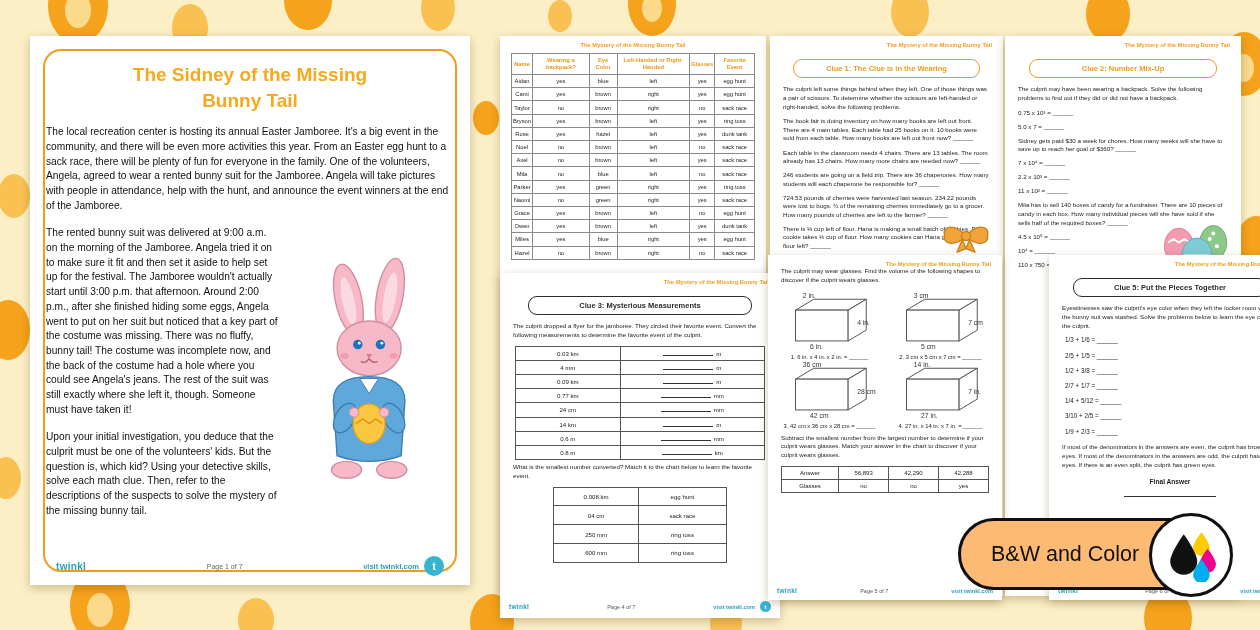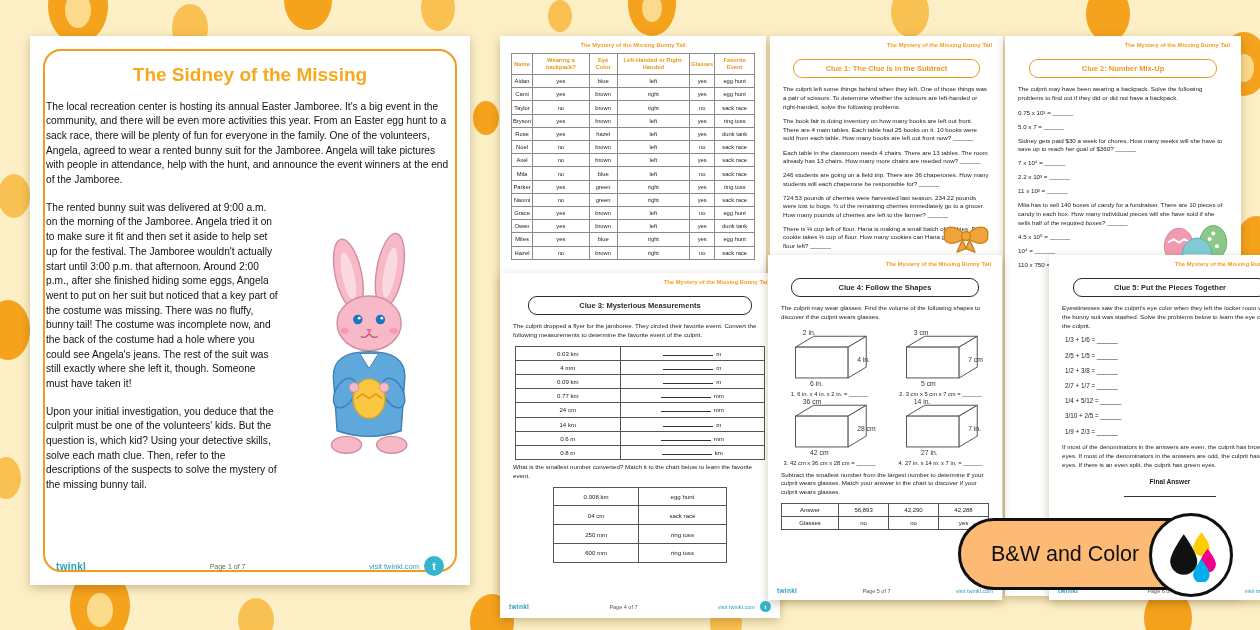--- a/index.html
+++ b/index.html
@@ -14,21 +14,21 @@
   .story-page { left:30px; top:36px; width:440px; height:549px; z-index:1; }
   .story-border { position:absolute; inset:13px; border:2.5px solid #F29C1F; border-radius:18px; pointer-events:none; }
   .story-title { margin-top:26px; text-align:center; color:#F7A91D; font-weight:bold; font-size:19px; line-height:1.35; }
   .story-body { padding:12px 16px 0; font-size:10.2px; line-height:1.44; color:#111; }
   .story-body p { margin-bottom:13px; }
   .bunny-wrap { float:right; width:162px; height:236px; margin:26px 2px 2px 12px; }
   .bunny-wrap svg { width:100%; height:100%; }
   .page-footer { position:absolute; left:26px; right:26px; bottom:9px; display:flex; align-items:center; justify-content:space-between; font-size:7px; color:#666; z-index:2; }
   .twinkl-logo { font-weight:bold; color:#2A9FBC; font-size:10px; letter-spacing:.3px; }
   .twinkl-logo.small { font-size:6.5px; }
-  .visit { color:#2A9FBC; font-weight:normal; font-size:7.5px; }
+  .visit { color:#2A9FBC; font-weight:bold; font-size:7.5px; }
   .visit.small { font-size:5.6px; }
   .footer-right { display:flex; align-items:center; gap:5px; }
   .stamp { width:20px; height:20px; border-radius:50%; background:#35B6CE; color:#fff; font-size:11px; font-weight:bold; display:flex; align-items:center; justify-content:center; }
   .stamp.tiny { width:11px; height:11px; font-size:6px; }
 
   
   .mini-header { text-align:right; padding:6px 11px 0; color:#F59B1E; font-size:5.8px; font-weight:bold; }
   .mini-header.center { text-align:center; }
   .clue-box { width:80%; margin:11px auto 7px; border:1.3px solid #ED9A1E; border-radius:9px; text-align:center; font-size:7.5px; font-weight:bold; color:#ED9A1E; padding:4px 3px; }
   .clue-box.dark { border-color:#2b2b2b; color:#2b2b2b; }
@@ -258,21 +258,21 @@
             <td>right</td>
             <td>no</td>
             <td>sack race</td>
           </tr>
         </tbody>
     </table>
   </div>
 
   <div class="sheet clue1-page">
     <div class="mini-header">The Mystery of the Missing Bunny Tail</div>
-    <div class="clue-box">Clue 1:  The Clue is in the Subtract</div>
+    <div class="clue-box">Clue 1:  The Clue is in the Wearing</div>
     <div class="mini-text">The culprit left some things behind when they left. One of those things was a pair of scissors. To determine whether the scissors are left-handed or right-handed, solve the following problems.</div>
     <div class="problems">
 
     <div class="problem">The book fair is doing inventory on how many books are left out front. There are 4 main tables. Each table had 25 books on it. 10 books were sold from each table. How many books are left out front now? ______</div>
         <div class="problem">Each table in the classroom needs 4 chairs. There are 13 tables. The room already has 13 chairs. How many more chairs are needed now? ______</div>
         <div class="problem">246 students are going on a field trip. There are 36 chaperones. How many students will each chaperone be responsible for? ______</div>
         <div class="problem">724.53 pounds of cherries were harvested last season. 234.22 pounds were lost to bugs. ½ of the remaining cherries immediately go to a grocer. How many pounds of cherries are left to the farmer? ______</div>
         <div class="problem">There is ⅓ cup left of flour. Hana is making a small batch of cookies. Each cookie takes ⅛ cup of flour. How many cookies can Hana get out of the flour left? ______</div>
       </div>
     <svg class="bow" viewBox="0 0 60 44" aria-hidden="true">
@@ -312,20 +312,21 @@
         <circle cx="60" cy="36" r="2.2" fill="#fff"></circle>
       <ellipse cx="42" cy="62" rx="17" ry="21" fill="#7FCBD6" stroke="#5FA9B6"></ellipse>
       <path d="M28 60 h28 M30 68 h24" stroke="#fff" stroke-width="2"></path>
     </svg>
   </div>
 
   <div class="sheet story-page">
     <div class="story-border"></div>
     <div class="story-title">
       <div>The Sidney of the Missing</div>
+      <div>Bunny Tail</div>
     </div>
     <div class="story-body">
       <p>The local recreation center is hosting its annual Easter Jamboree. It's a big event in the community, and there will be even more activities this year. From an Easter egg hunt to a sack race, there will be plenty of fun for everyone in the family. One of the volunteers, Angela, agreed to wear a rented bunny suit for the Jamboree. Angela will take pictures with people in attendance, help with the hunt, and announce the event winners at the end of the Jamboree.</p>
       <div class="bunny-wrap">
         <svg viewBox="0 0 172 238" aria-hidden="true">
           <g stroke="#D08FA0" stroke-width="1.5">
             <ellipse cx="62" cy="44" rx="14" ry="38" fill="#F7B8C8" transform="rotate(-12 62 44)"></ellipse>
             <ellipse cx="106" cy="40" rx="14" ry="40" fill="#F7B8C8" transform="rotate(10 106 40)"></ellipse>
             <ellipse cx="62" cy="46" rx="6.5" ry="26" fill="#FBD9E2" transform="rotate(-12 62 46)" stroke="none"></ellipse>
             <ellipse cx="106" cy="42" rx="6.5" ry="27" fill="#FBD9E2" transform="rotate(10 106 42)" stroke="none"></ellipse>
@@ -444,21 +445,20 @@
       <span>Page 4 of 7</span>
       <span class="footer-right">
           <span class="visit small">visit twinkl.com</span>
           <span class="stamp tiny">t</span>
         </span>
     </div>
   </div>
 
   <div class="sheet clue4-page">
     <div class="mini-header">The Mystery of the Missing Bunny Tail</div>
-    <div class="clue-box dark">Clue 4: Follow the Shapes</div>
     <div class="mini-text">The culprit may wear glasses. Find the volume of the following shapes to discover if the culprit wears glasses.</div>
     <div class="prisms">
 
         <div class="prism-cell">
           <svg class="prism-svg" viewBox="0 0 112 64" aria-hidden="true">
             <path class="face" d="M18 20 L38 8 L96 8 L76 20 Z"></path>
             <rect class="face" x="18" y="20" width="58" height="34"></rect>
             <path class="face" d="M76 20 L96 8 L96 42 L76 54 Z"></path>
             <text x="26" y="7">2 in.</text>
             <text x="34" y="63">6 in.</text>

